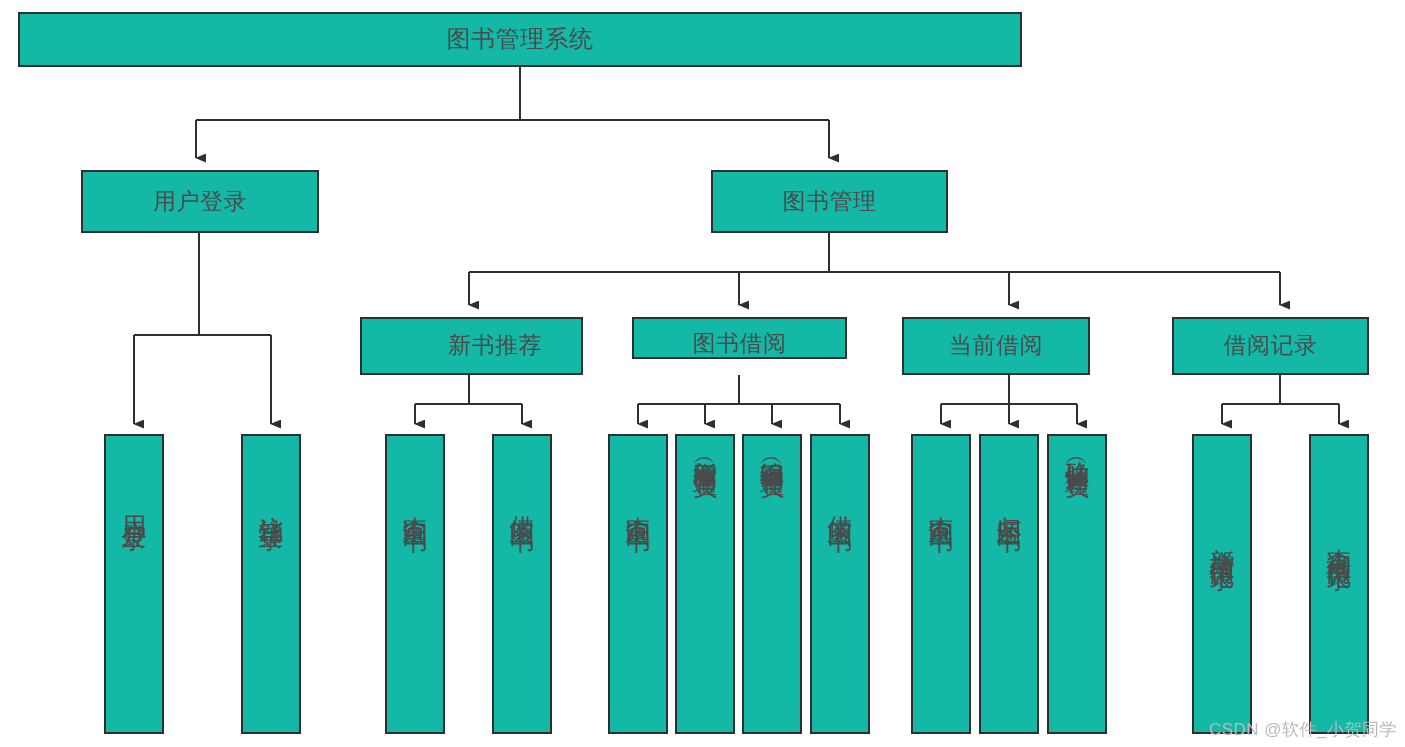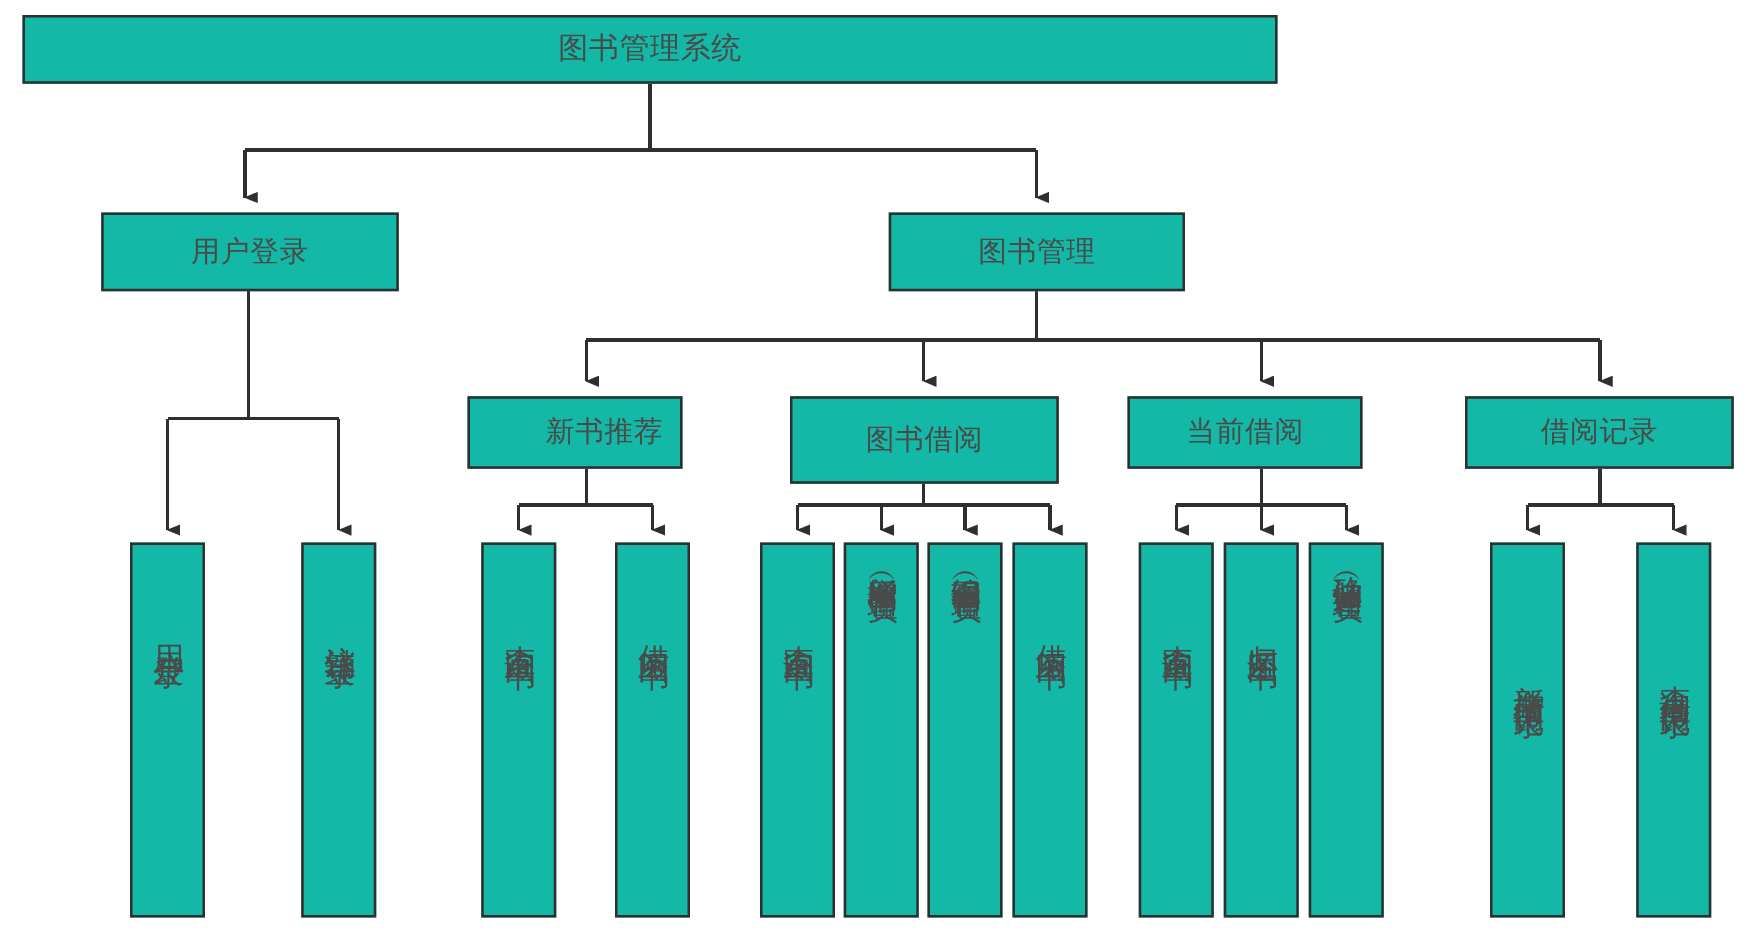--- a/index.html
+++ b/index.html
@@ -146,30 +146,30 @@
     <span class="node-label">图书管理系统</span>
   </div>
 
   <div class="node horiz" style="left:81px; top:170px; width:238px; height:63px;">
     <span class="node-label">用户登录</span>
   </div>
   <div class="node horiz" style="left:711px; top:170px; width:237px; height:63px;">
     <span class="node-label">图书管理</span>
   </div>
 
-  <div class="node horiz" style="left:374px; top:317px; width:172px; height:58px;padding-left:47px;">
+  <div class="node horiz" style="left:360px; top:317px; width:223px; height:58px;padding-left:47px;">
     <span class="node-label">新书推荐</span>
   </div>
-  <div class="node horiz" style="left:632px; top:317px; width:215px; height:70px;">
+  <div class="node horiz" style="left:632px; top:317px; width:215px; height:42px;align-items:flex-end;">
     <span class="node-label">图书借阅</span>
   </div>
   <div class="node horiz" style="left:902px; top:317px; width:188px; height:58px;">
     <span class="node-label">当前借阅</span>
   </div>
-  <div class="node horiz" style="left:1172px; top:317px; width:215px; height:58px;">
+  <div class="node horiz" style="left:1172px; top:317px; width:197px; height:58px;">
     <span class="node-label">借阅记录</span>
   </div>
 
   <div class="node vert mid-text" style="left:104px; top:434px; width:60px; height:300px;">
     <span class="node-label">用户登录</span>
   </div>
   <div class="node vert mid-text" style="left:241px; top:434px; width:60px; height:300px;">
     <span class="node-label">注销登录</span>
   </div>
 
@@ -203,13 +203,14 @@
     <span class="node-label">确认归还（管理员）</span>
   </div>
 
   <div class="node vert low-text" style="left:1192px; top:434px; width:60px; height:300px;">
     <span class="node-label">新增借阅记录</span>
   </div>
   <div class="node vert low-text" style="left:1309px; top:434px; width:60px; height:300px;">
     <span class="node-label">查询借阅记录</span>
   </div>
 
+  <div id="watermark">CSDN @软件_小贺同学</div>
 </div>
 
 </body></html>

